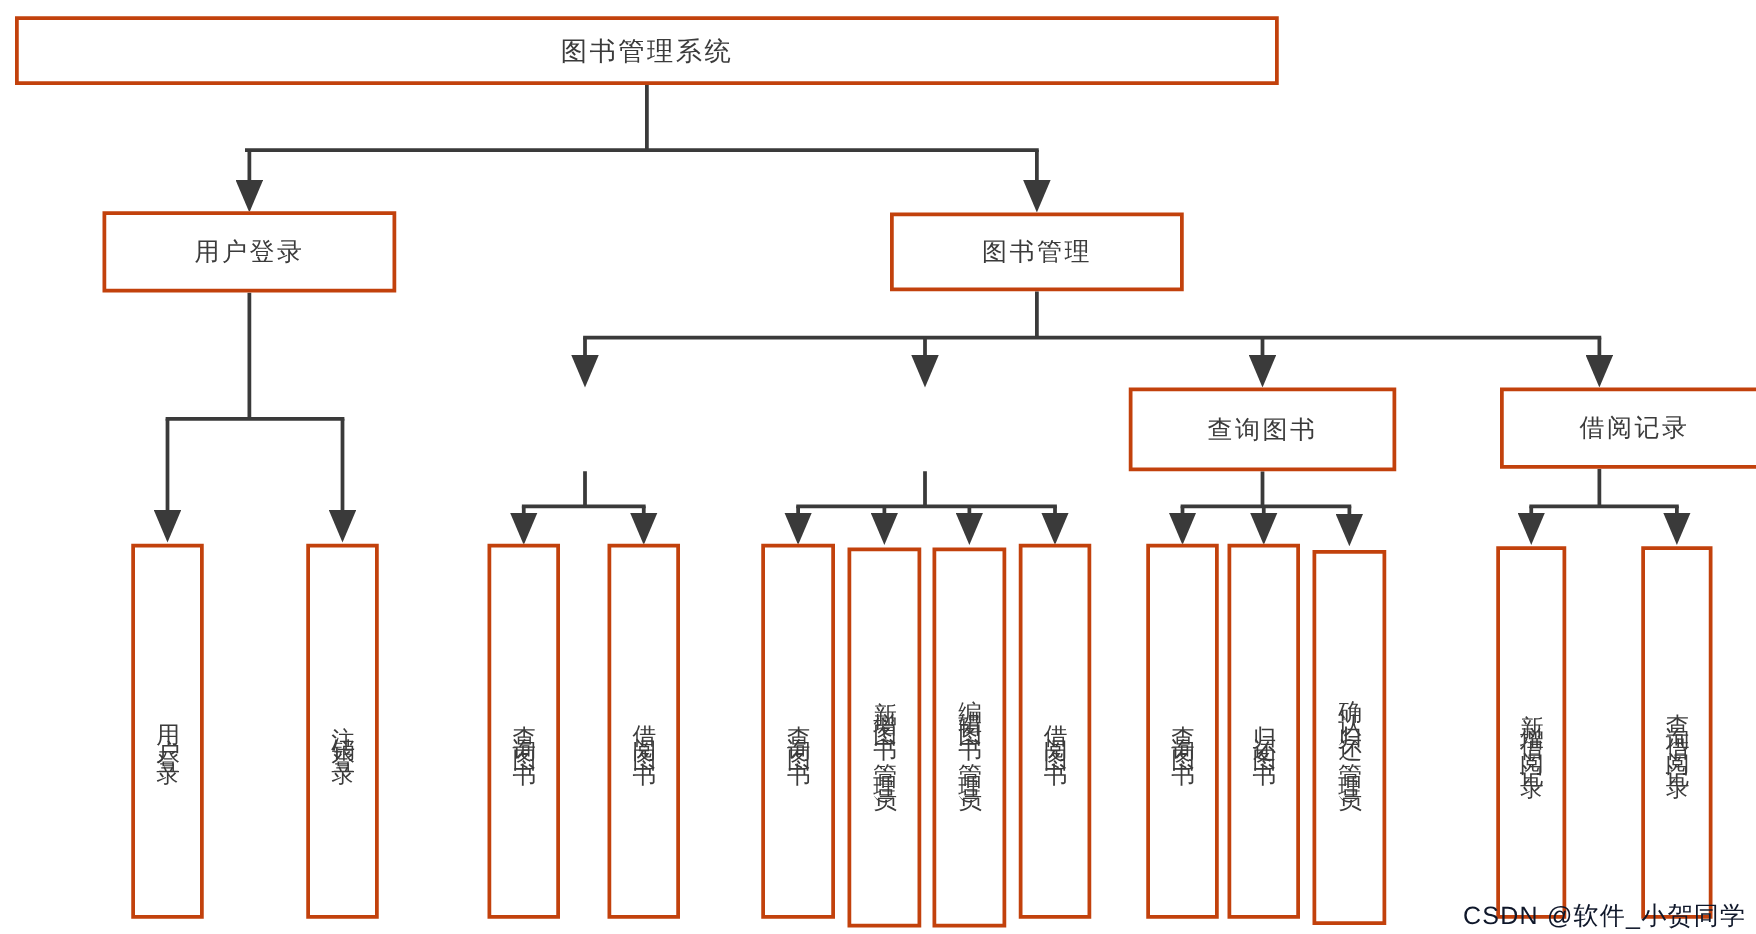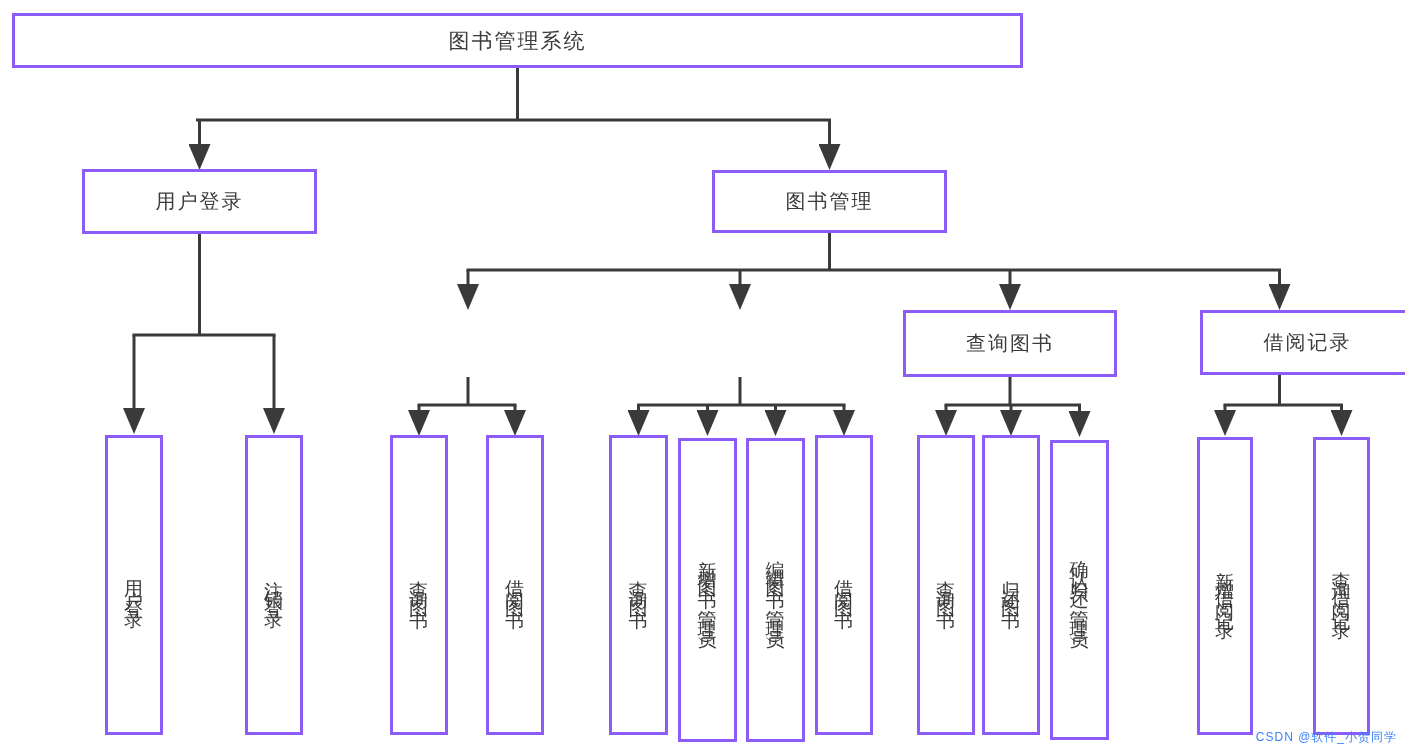--- a/index.html
+++ b/index.html
@@ -14,21 +14,21 @@
   }
   #connectors {
     position: absolute;
     left: 0; top: 0;
     pointer-events: none;
   }
   .box {
     position: absolute;
     box-sizing: border-box;
     background: #ffffff;
-    border: 3px solid #8b5cf6;
+    border: 3px solid #c2410c;
     display: flex;
     align-items: center;
     justify-content: center;
     text-align: center;
   }
   .h-box span {
     font-size: 20px;
     letter-spacing: 2px;
     white-space: nowrap;
   }
@@ -37,22 +37,22 @@
     writing-mode: vertical-rl;
     text-orientation: mixed;
     font-size: 19px;
     letter-spacing: 10px;
     line-height: 1;
   }
   .watermark {
     position: absolute;
     right: 8px;
     bottom: 1px;
-    font-size: 12px;
-    color: #3b82f6;
+    font-size: 20px;
+    color: #0f172a;
     letter-spacing: 1px;
     white-space: nowrap;
     margin-left: 20px;
   }
 </style>
 </head>
 <body>
 
 <div id="canvas">
 

